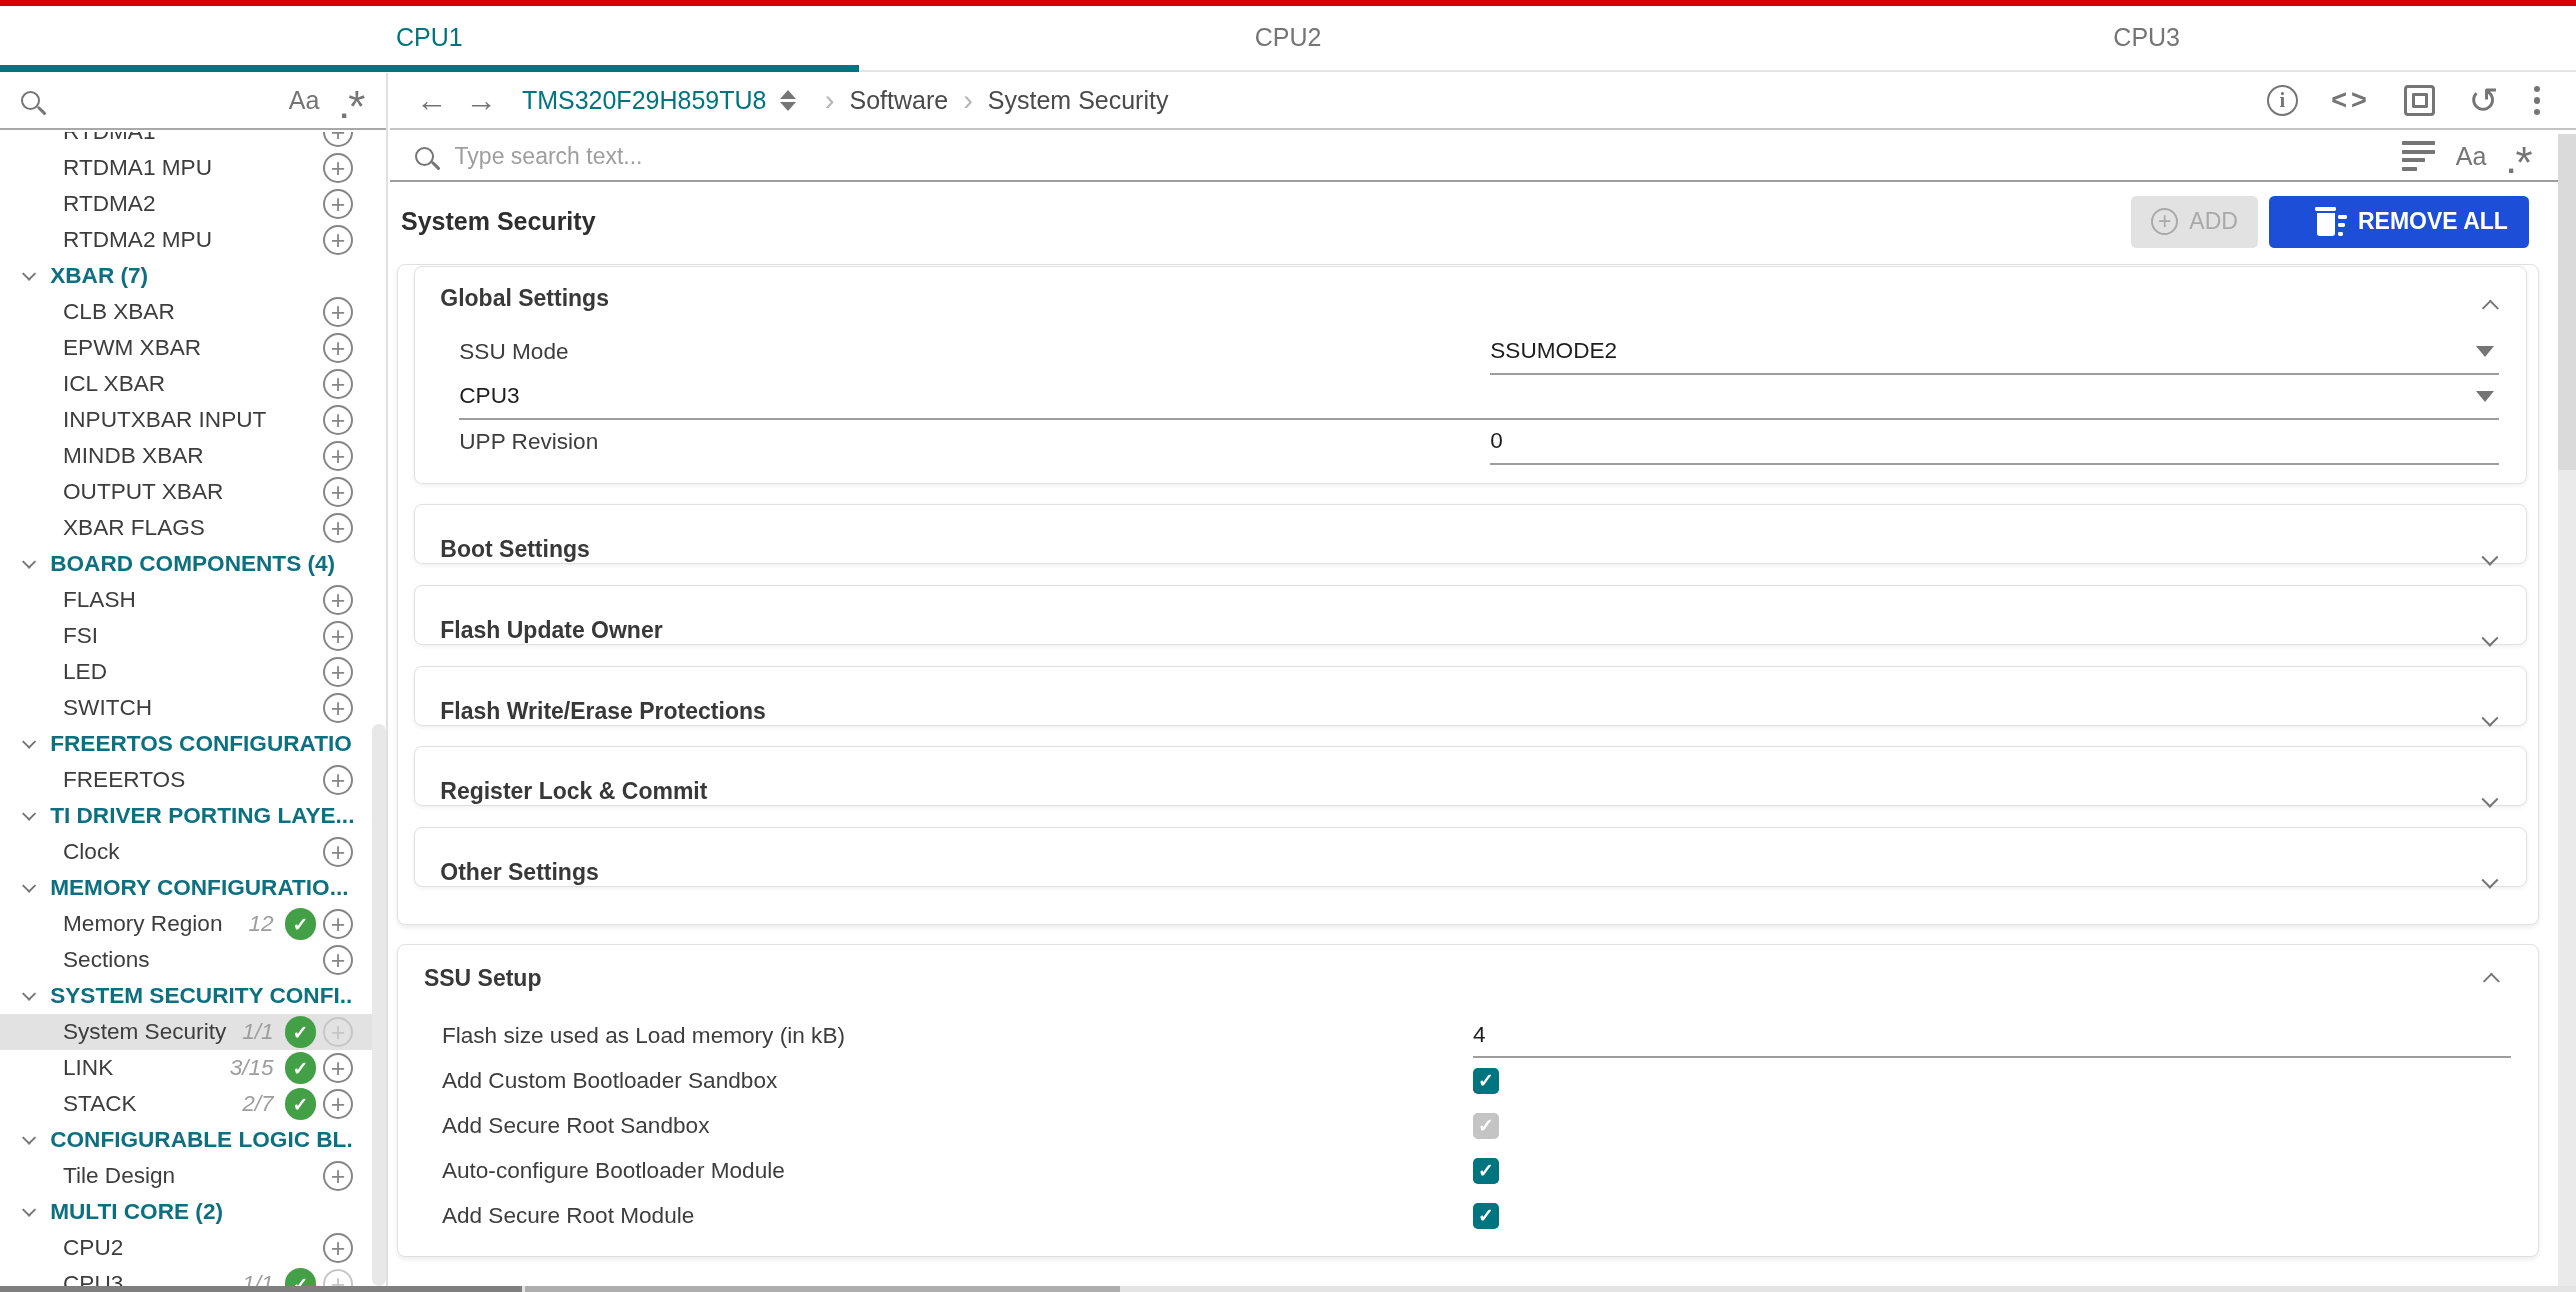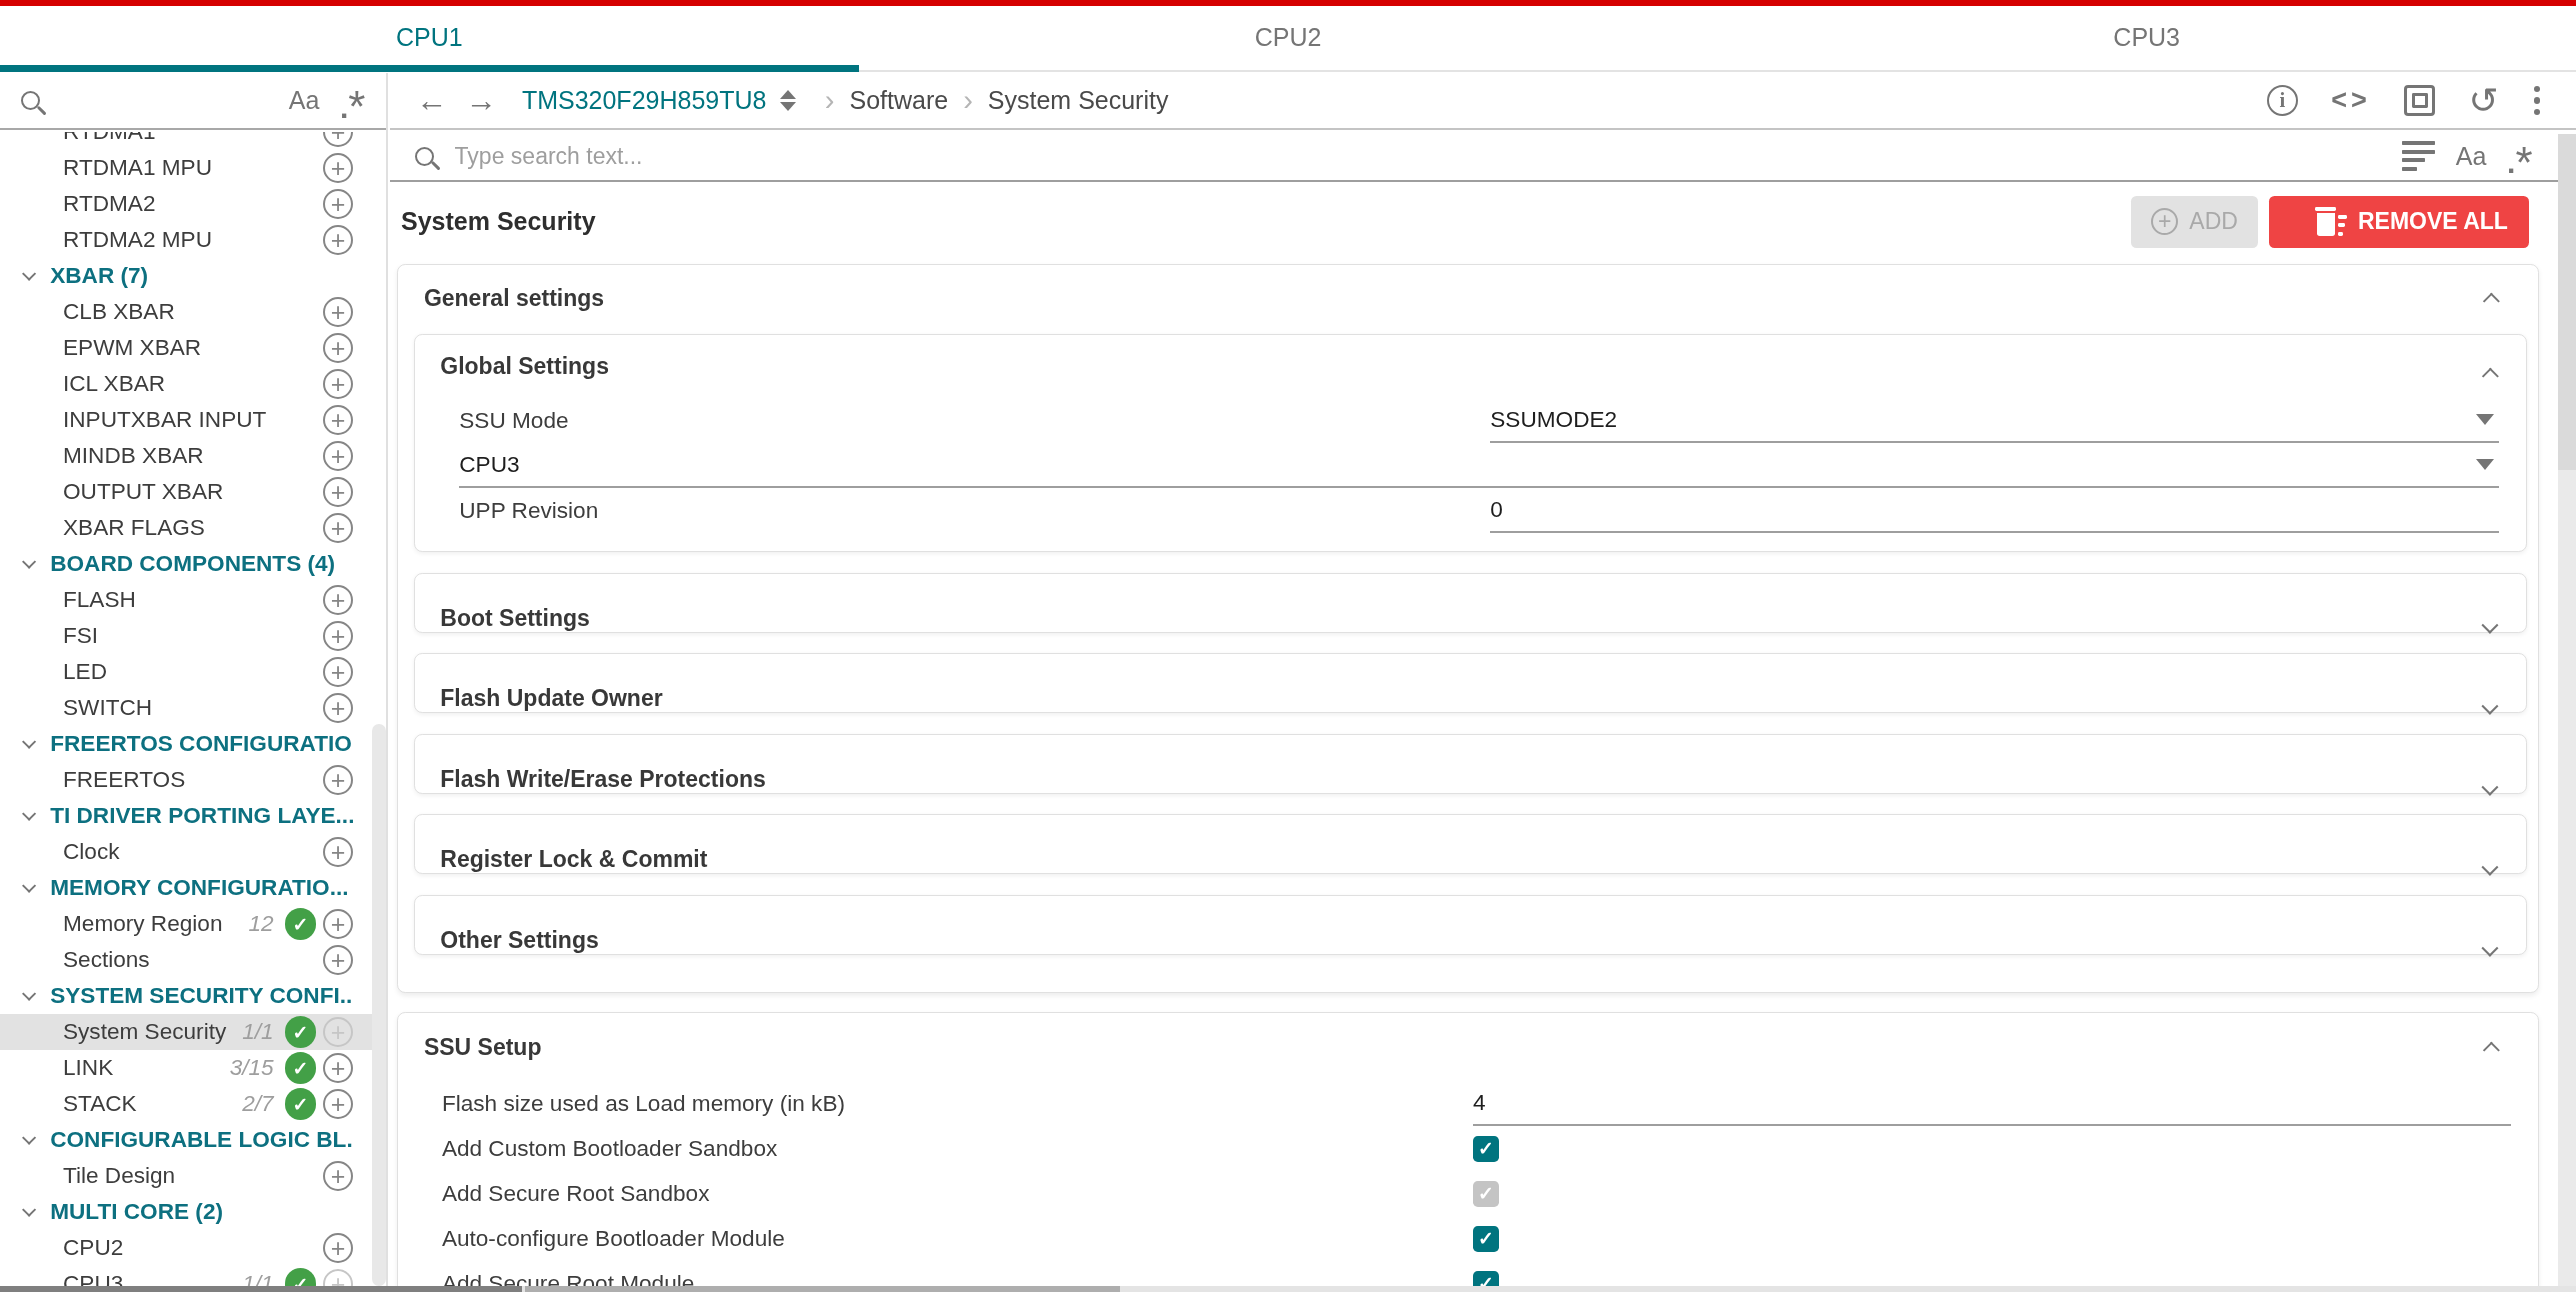--- a/index.html
+++ b/index.html
@@ -67,21 +67,21 @@
   .icon-filter i:nth-child(1){ width:33px; } .icon-filter i:nth-child(2){ width:33px; }
   .icon-filter i:nth-child(3){ width:23px; } .icon-filter i:nth-child(4){ width:15px; }
 
   
   .titlerow { position:absolute; top:185px; left:390px; right:18.5px; height:73px; display:flex; align-items:center; padding:0 11px; background:#fff; }
   .page-title { font-size:25px; font-weight:bold; color:#2e2e2e; }
   .title-buttons { margin-left:auto; display:flex; gap:11px; padding-right:18px; }
   .btn { height:52px; border-radius:5.5px; display:flex; align-items:center; gap:11px; font-size:23px; padding:0 20.6px; cursor:pointer; border:none; }
   .btn-add { background:#e2e2e2; color:#a9a9a9; cursor:default; }
   .btn-add .plus-circ { width:27px; height:27px; border:2.7px solid #a9a9a9; border-radius:50%; font-size:23px; display:flex; align-items:center; justify-content:center; color:#a9a9a9; }
-  .btn-remove { background:#ef4444; color:#fff; font-weight:bold;padding-left:46px; }
+  .btn-remove { background:#1d4ed8; color:#fff; font-weight:bold;padding-left:46px; }
   .trash { position:relative; width:31.5px; height:30px; flex:none; }
   .trash .lid { position:absolute; top:0; left:0; width:20.6px; height:4.8px; background:#fff; border-radius:1.4px; }
   .trash .can { position:absolute; top:6.9px; left:1.4px; width:18px; height:23px; background:#fff; border-radius:0 0 2.7px 2.7px; }
   .trash .l1,.trash .l2,.trash .l3 { position:absolute; left:22.6px; height:4.1px; background:#fff; border-radius:1.4px; }
   .trash .l1 { top:8.2px; width:9px; } .trash .l2 { top:16.4px; width:6.9px; } .trash .l3 { top:25px; width:4.8px; }
 
   
   .content { position:absolute; top:258px; left:390px; right:18.5px; bottom:6.9px; overflow:hidden; padding:5.5px 19px 0 6.9px; background:#fff; }
   .card { border:1.4px solid #e0e0e0; border-radius:8.2px; background:#fff; box-shadow:0 2.1px 5.5px rgba(0,0,0,0.07); }
   .card-header { display:flex; align-items:center; padding:20.6px 40px 20.6px 26px; }
@@ -402,24 +402,20 @@
           <span class="l3"></span>
         </span>
       <span>REMOVE ALL</span>
     </button>
   </div>
 </div>
 
 <div class="content">
 
   <div class="card" id="general-card">
-    <div class="card-header">
-      <span class="card-title">General settings</span>
-      <i class="chev up"></i>
-    </div>
     <div class="card-body">
 
       <div class="subcard">
         <div class="subcard-header">
           <span class="subcard-title">Global Settings</span>
           <i class="chev up"></i>
         </div>
         <div class="fields" id="global-fields">
             <div class="field">
     <span class="field-label">SSU Mode</span>

